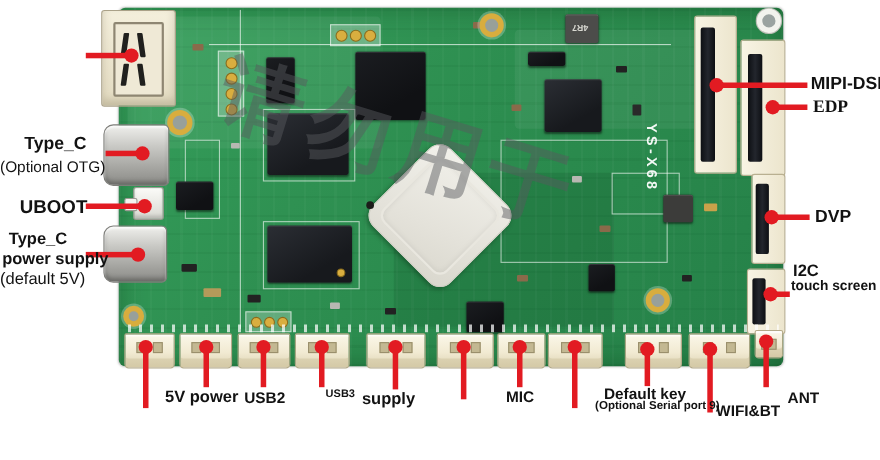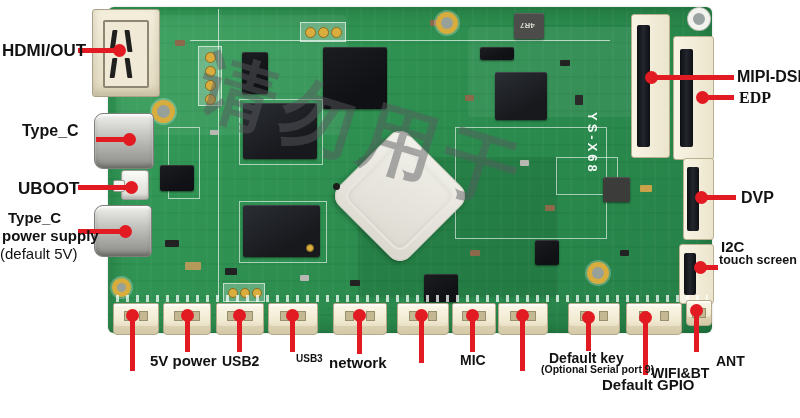--- a/index.html
+++ b/index.html
@@ -276,37 +276,36 @@
         <span class="dot" style="background:#e21b22;"></span>
       </div>
     <div class="v-arrow" style="left:643px;top:315px;height:60px;background:#e21b22;">
         <span class="dot" style="background:#e21b22;"></span>
       </div>
     <div class="v-arrow" style="left:694px;top:308px;height:44px;background:#e21b22;">
         <span class="dot" style="background:#e21b22;"></span>
       </div>
   </div>
 
-  <div class="lbl b800" style="left:2px;top:41px;font-size:17px;">HDMI/OUT</div>
   <div class="lbl b800" style="left:22px;top:122px;font-size:16px;">Type_C</div>
+  <div class="lbl" style="left:0px;top:143px;font-size:14px;">(Optional OTG)</div>
   <div class="lbl b800" style="left:18px;top:179px;font-size:17px;">UBOOT</div>
   <div class="lbl b800" style="left:8px;top:209px;font-size:15px;">Type_C</div>
   <div class="lbl b600" style="left:2px;top:227px;font-size:15px;">power supply</div>
   <div class="lbl" style="left:0px;top:245px;font-size:15px;">(default 5V)</div>
 
   <div class="lbl b800" style="left:737px;top:68px;font-size:16px;">MIPI-DSI</div>
   <div class="lbl b800" style="left:739px;top:89px;font-size:16px;font-family:Liberation Serif, serif;">EDP</div>
   <div class="lbl b800" style="left:741px;top:189px;font-size:16px;">DVP</div>
   <div class="lbl b600" style="left:721px;top:238px;font-size:15px;">I2C</div>
   <div class="lbl b600" style="left:719px;top:253px;font-size:12.5px;">touch screen</div>
 
   <div class="lbl b700" style="left:150px;top:352px;font-size:15px;">5V power</div>
   <div class="lbl b800" style="left:222px;top:353px;font-size:14px;">USB2</div>
   <div class="lbl b800" style="left:296px;top:353px;font-size:10px;">USB3</div>
-  <div class="lbl b700" style="left:329px;top:354px;font-size:15px;">network</div>
+  <div class="lbl b700" style="left:329px;top:354px;font-size:15px;">supply</div>
   <div class="lbl b800" style="left:460px;top:352px;font-size:14px;">MIC</div>
   <div class="lbl b700" style="left:549px;top:350px;font-size:14px;">Default key</div>
   <div class="lbl b600" style="left:541px;top:363px;font-size:10.5px;">(Optional Serial port 9)</div>
   <div class="lbl b800" style="left:651px;top:353px;font-size:14px;margin-top:12px;">WIFI&amp;BT</div>
   <div class="lbl b800" style="left:716px;top:353px;font-size:14px;">ANT</div>
-  <div class="lbl b700" style="left:602px;top:376px;font-size:15px;">Default GPIO</div>
 
 </div>
 
 </body></html>

